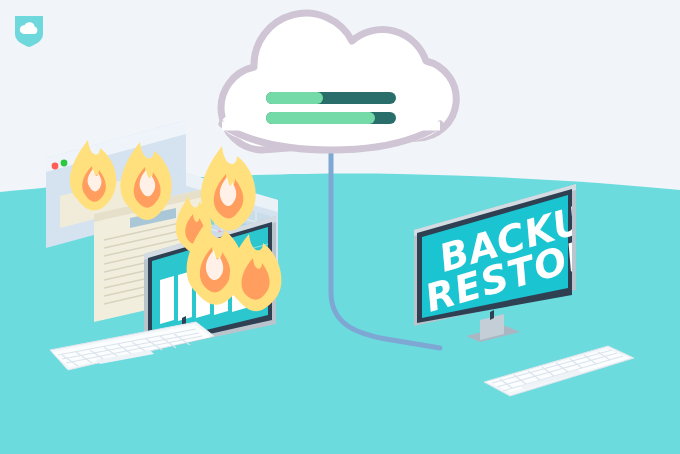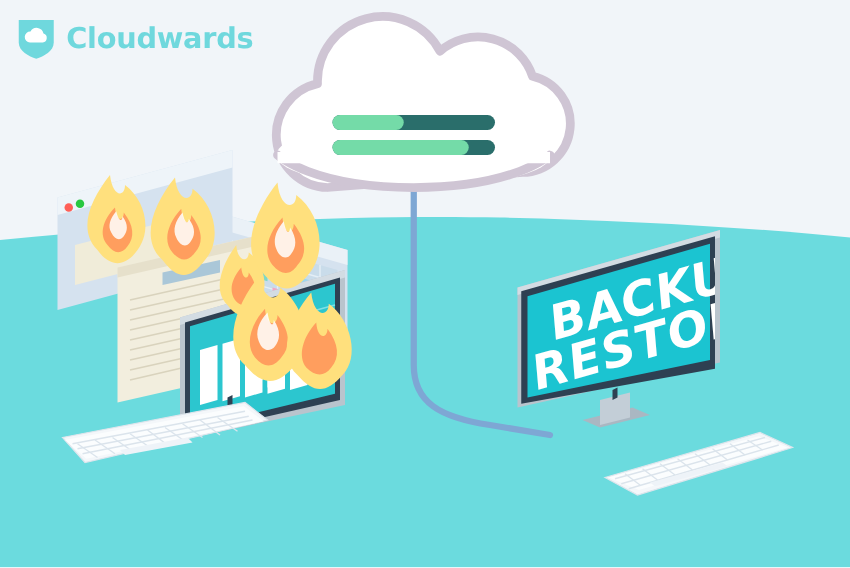--- a/index.html
+++ b/index.html
@@ -281,16 +281,15 @@
       </g>
 
     </g>
   </svg>
 
   <div class="brand">
     <svg class="brand-mark" viewBox="0 0 30 34">
       <path d="M1,2 L29,2 L29,20 C29,27 21,31 15,33 C9,31 1,27 1,20 Z" fill="#6fd8dd"></path>
       <path d="M10,20 a4.4,4.4 0 0 1 0.4,-8.8 a5.6,5.6 0 0 1 10.4,1.6 a3.7,3.7 0 0 1 -0.6,7.2 Z" fill="#ffffff"></path>
     </svg>
-    <span class="brand-text" style="color: rgb(111, 216, 221);">Cloudwards</span>
   </div>
 
 </div>
 
 </body></html>

